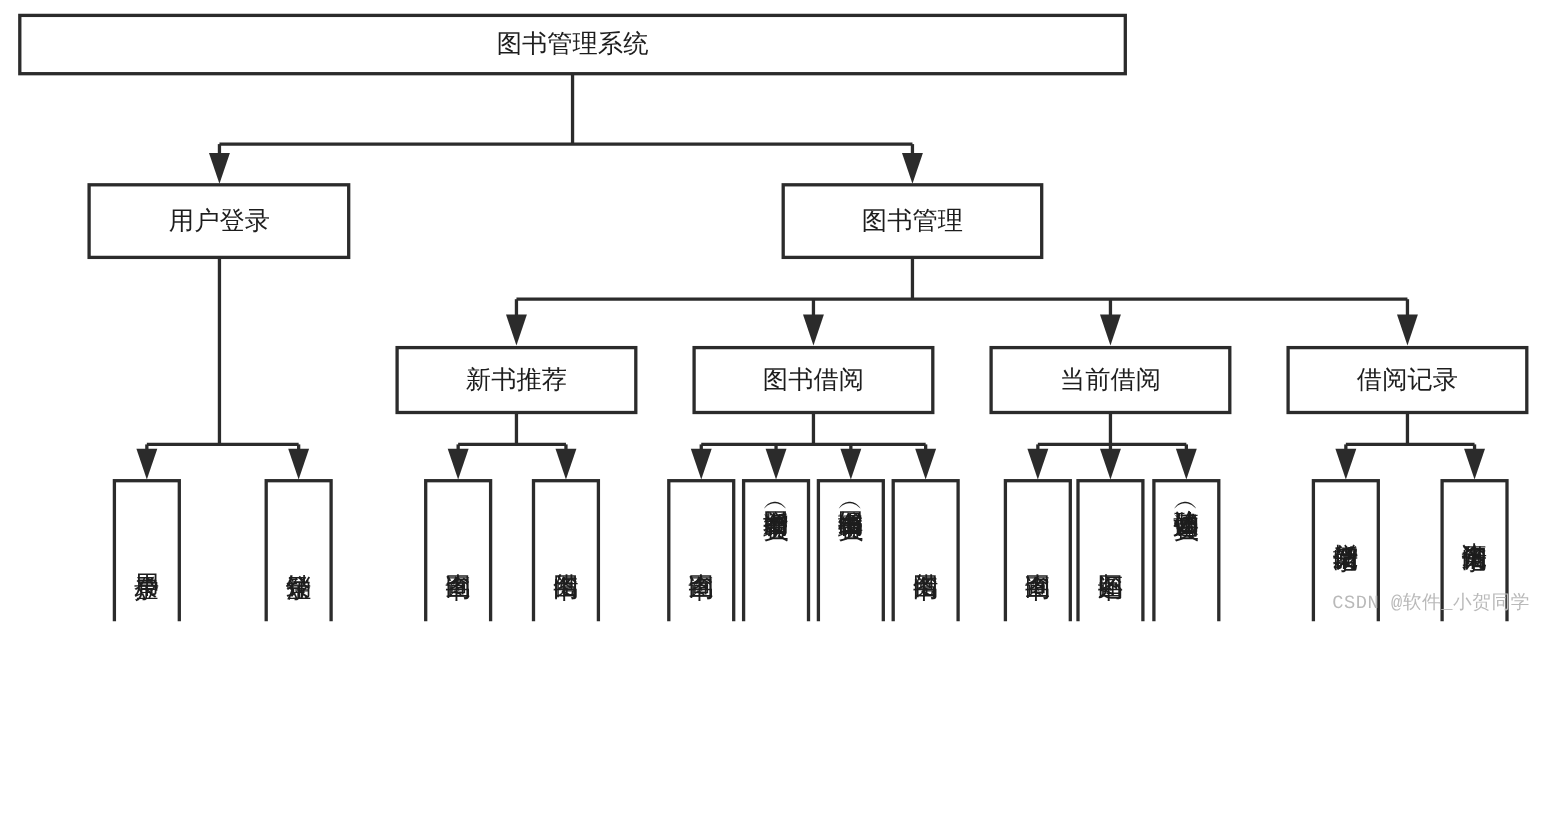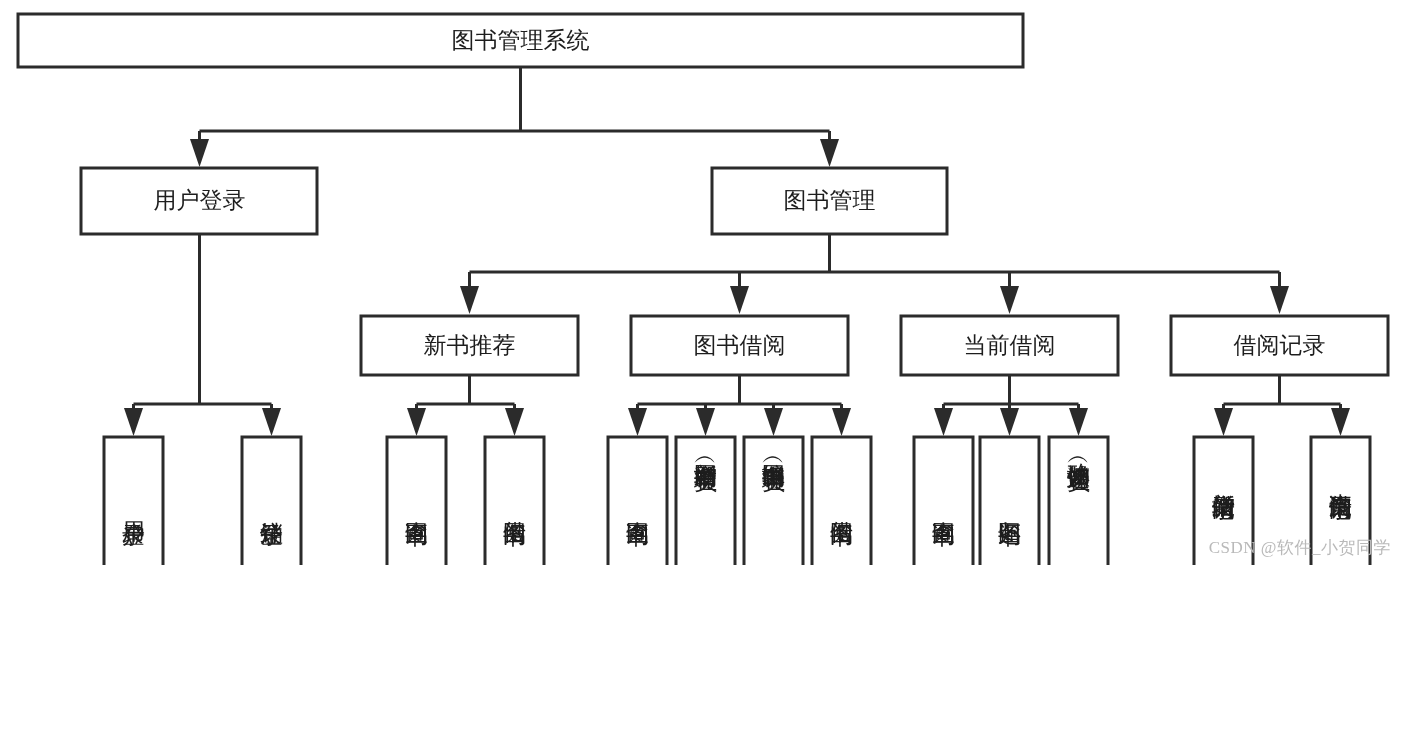--- a/index.html
+++ b/index.html
@@ -59,21 +59,21 @@
     letter-spacing: 1px;
     font-family: "Liberation Sans", "DejaVu Sans", sans-serif;
     white-space: nowrap;
   }
   .watermark {
     position: absolute;
     right: 14px;
     bottom: 6px;
     font-size: 17px;
     color: #b9b9b9;
-    font-family: Liberation Serif, serif;
+    font-family: Liberation Mono, monospace;
     letter-spacing: 0.5px;
     white-space: nowrap;
   }
 </style>
 </head>
 <body>
 
 <div id="canvas">
 
   <svg id="diagram" viewBox="0 0 1405 747">

